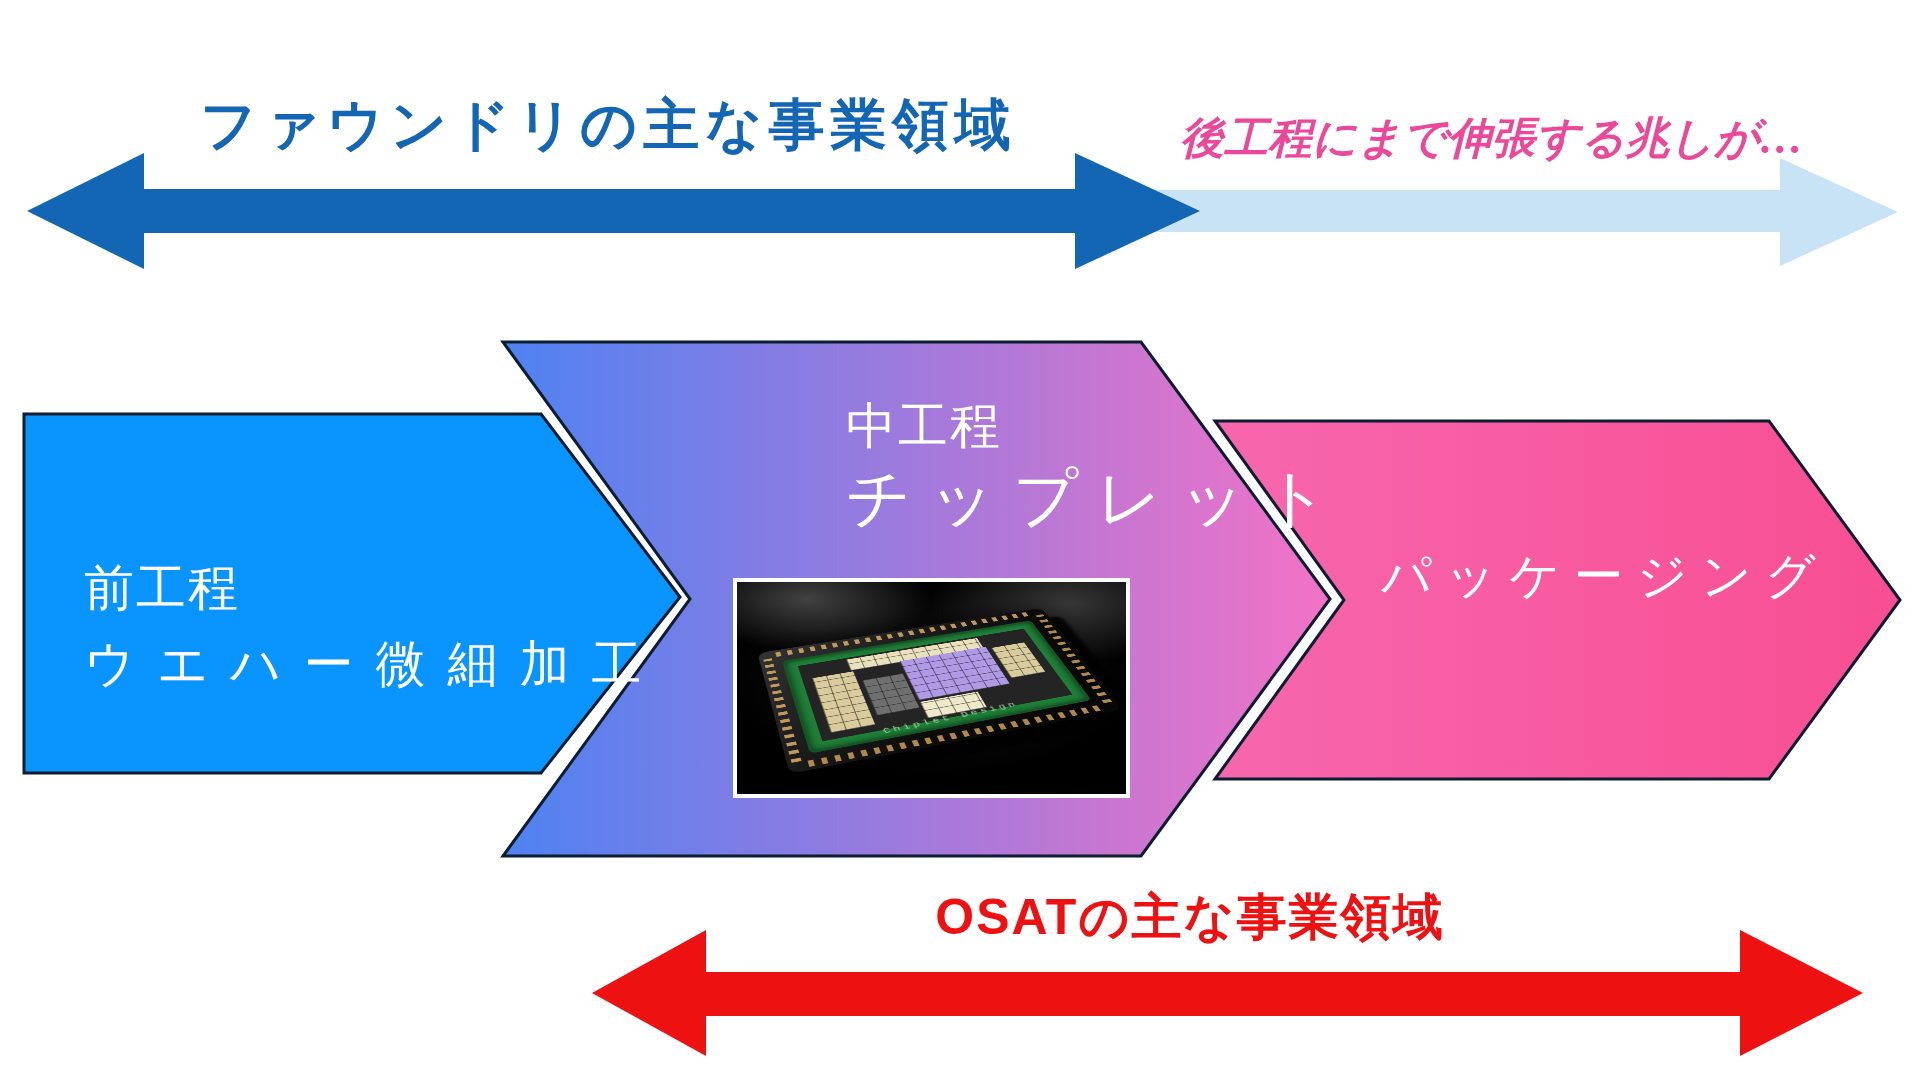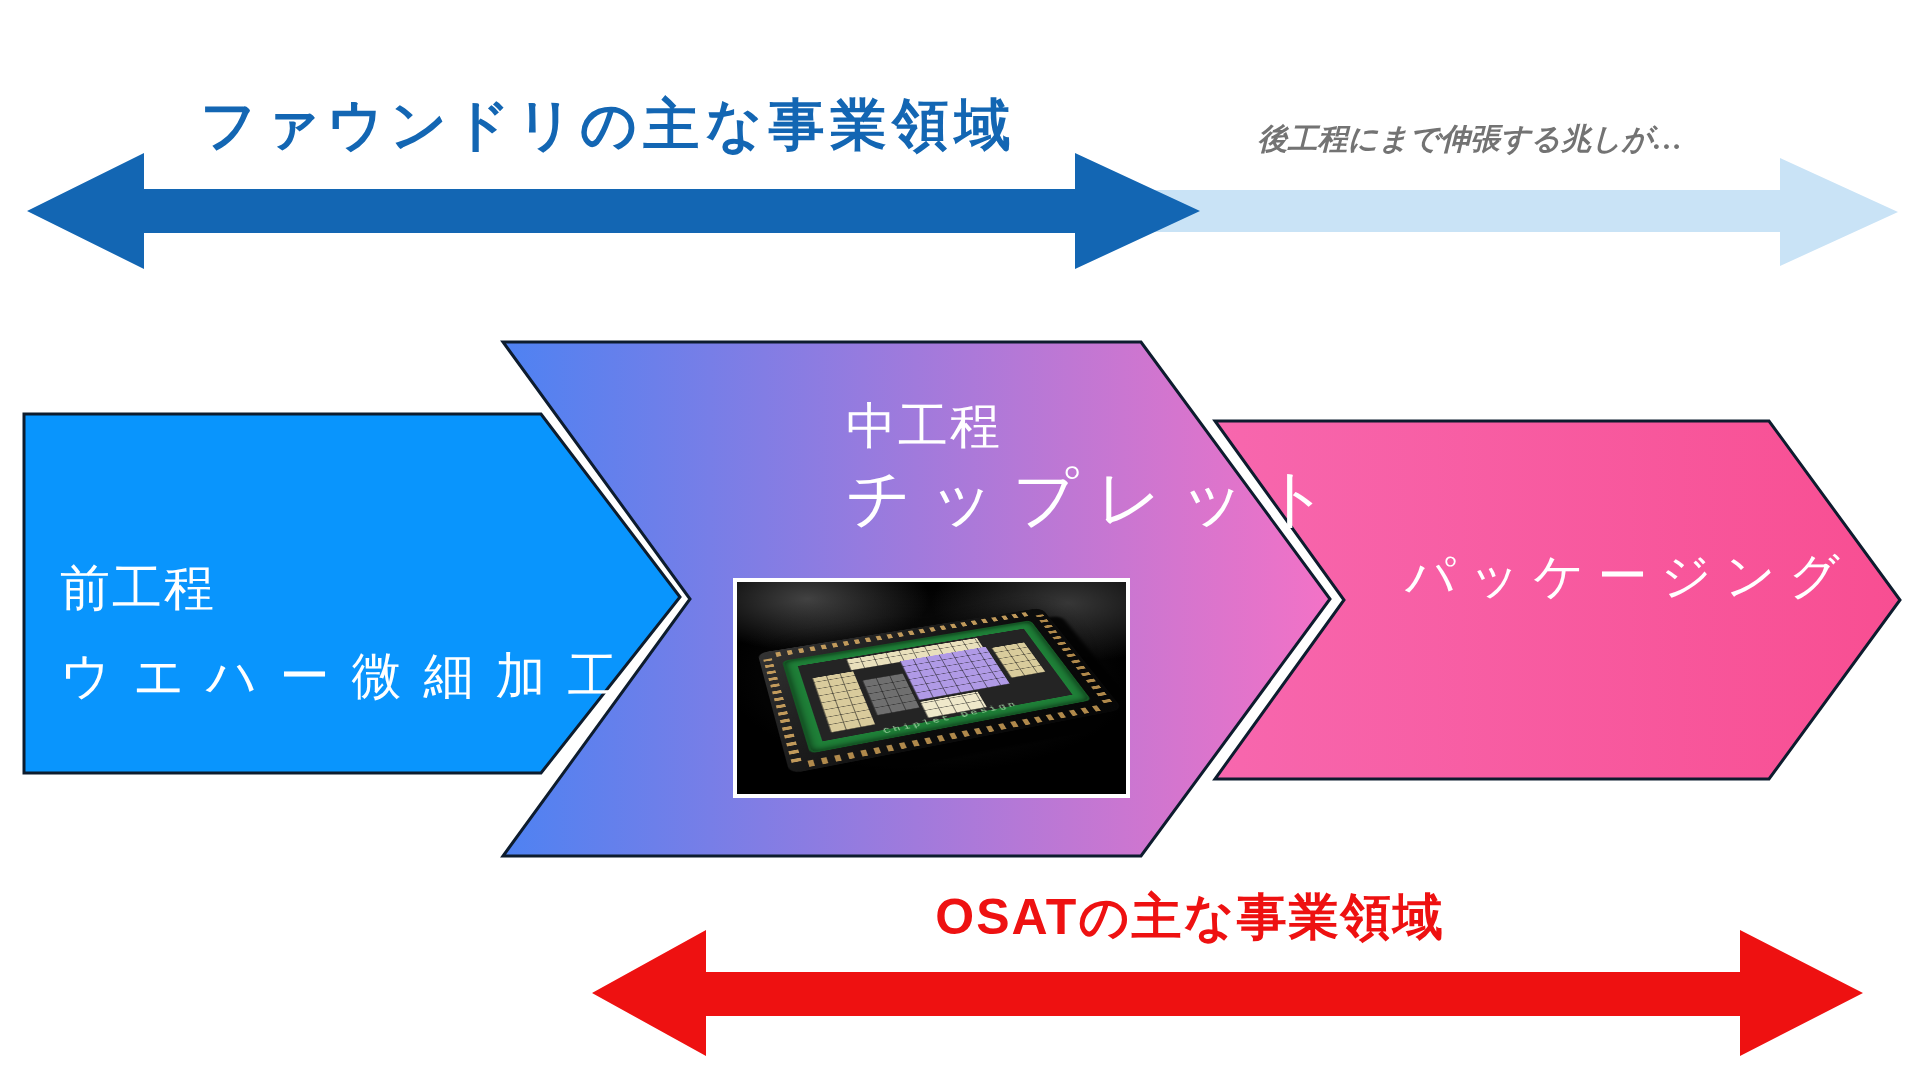--- a/index.html
+++ b/index.html
@@ -5,31 +5,31 @@
   html,body{margin:0;padding:0;background:#ffffff;}
   body{width:1920px;height:1080px;position:relative;overflow:hidden;
        font-family:"Liberation Sans",sans-serif;}
   .stage-canvas{position:absolute;left:0;top:0;width:1920px;height:1028px;}
   .label{position:absolute;white-space:nowrap;}
 
   .foundry-label{left:200px;top:94px;width:780px;text-align:center;
     font-size:56px;font-weight:800;letter-spacing:6px;color:#1366B3;line-height:62px;}
   .extension-label{left:1180px;top:116px;width:580px;text-align:center;
     font-family:"Liberation Serif",serif;font-style:italic;font-weight:700;
-    font-size:30px;color:#737373;line-height:46px;}
+    font-size:44px;color:#ec4899;line-height:46px;}
 
   .stage-text{position:absolute;color:#ffffff;}
   .stage-title{font-size:50px;font-weight:400;line-height:56px;letter-spacing:2px;}
   .stage-sub{font-size:50px;font-weight:400;line-height:64px;}
-  .stage1-text{left:60px;top:560px;}
-  .stage1-text .stage-sub{margin-top:28px;letter-spacing:22px;font-family:Liberation Serif, serif;}
+  .stage1-text{left:84px;top:560px;}
+  .stage1-text .stage-sub{margin-top:16px;letter-spacing:22px;font-family:Liberation Serif, serif;}
   .stage2-text{left:846px;top:398px;}
   .stage2-text .stage-sub{margin-top:12px;font-size:64px;letter-spacing:18px;}
   .stage3-text{left:1381px;top:508px;}
-  .stage3-text .stage-sub{margin-top:36px;letter-spacing:13px;margin-left:24px;}
+  .stage3-text .stage-sub{margin-top:36px;letter-spacing:13px;}
 
   .osat-label{left:930px;top:890px;width:520px;text-align:center;
     font-size:50px;font-weight:700;letter-spacing:2px;color:#EE1111;line-height:54px;}
 
   
   .chip-photo{position:absolute;left:733px;top:578px;width:397px;height:220px;
     border:4px solid #ffffff;box-sizing:border-box;background:#000;overflow:hidden;}
   .chip-photo .glow{position:absolute;inset:0;
     background:
       radial-gradient(ellipse 45% 35% at 18% 8%, rgba(120,120,120,.55), rgba(0,0,0,0) 70%),

